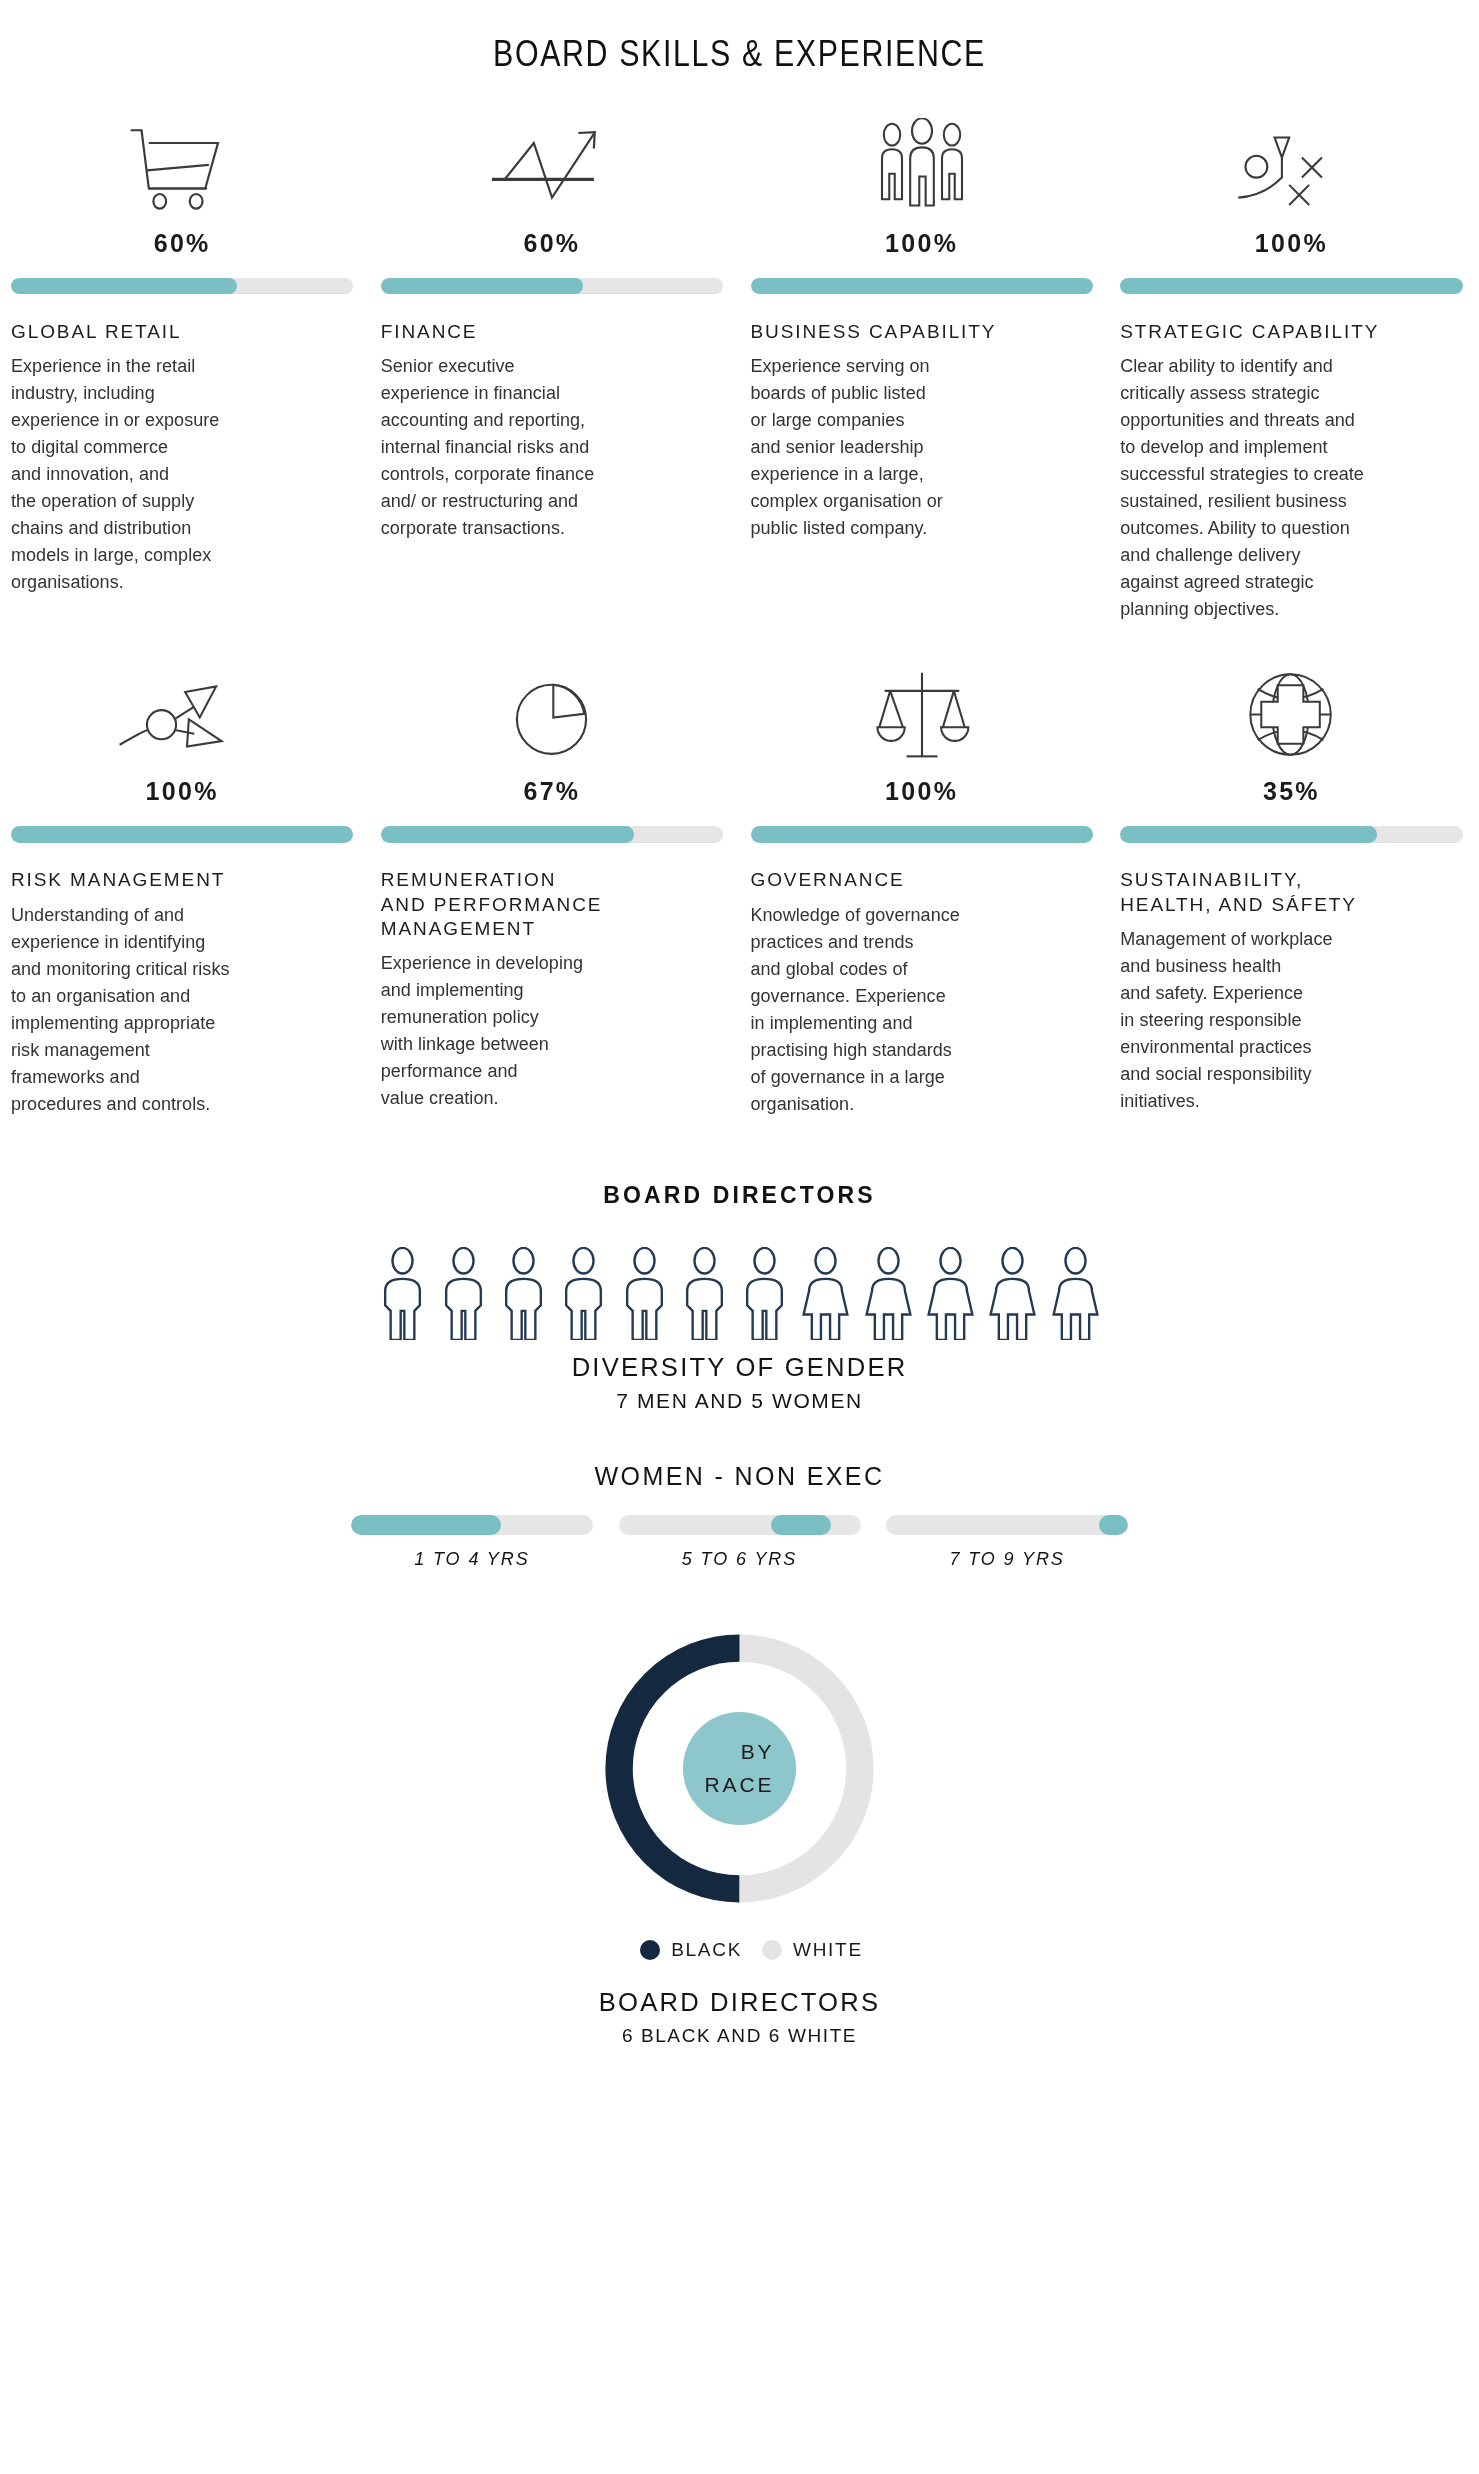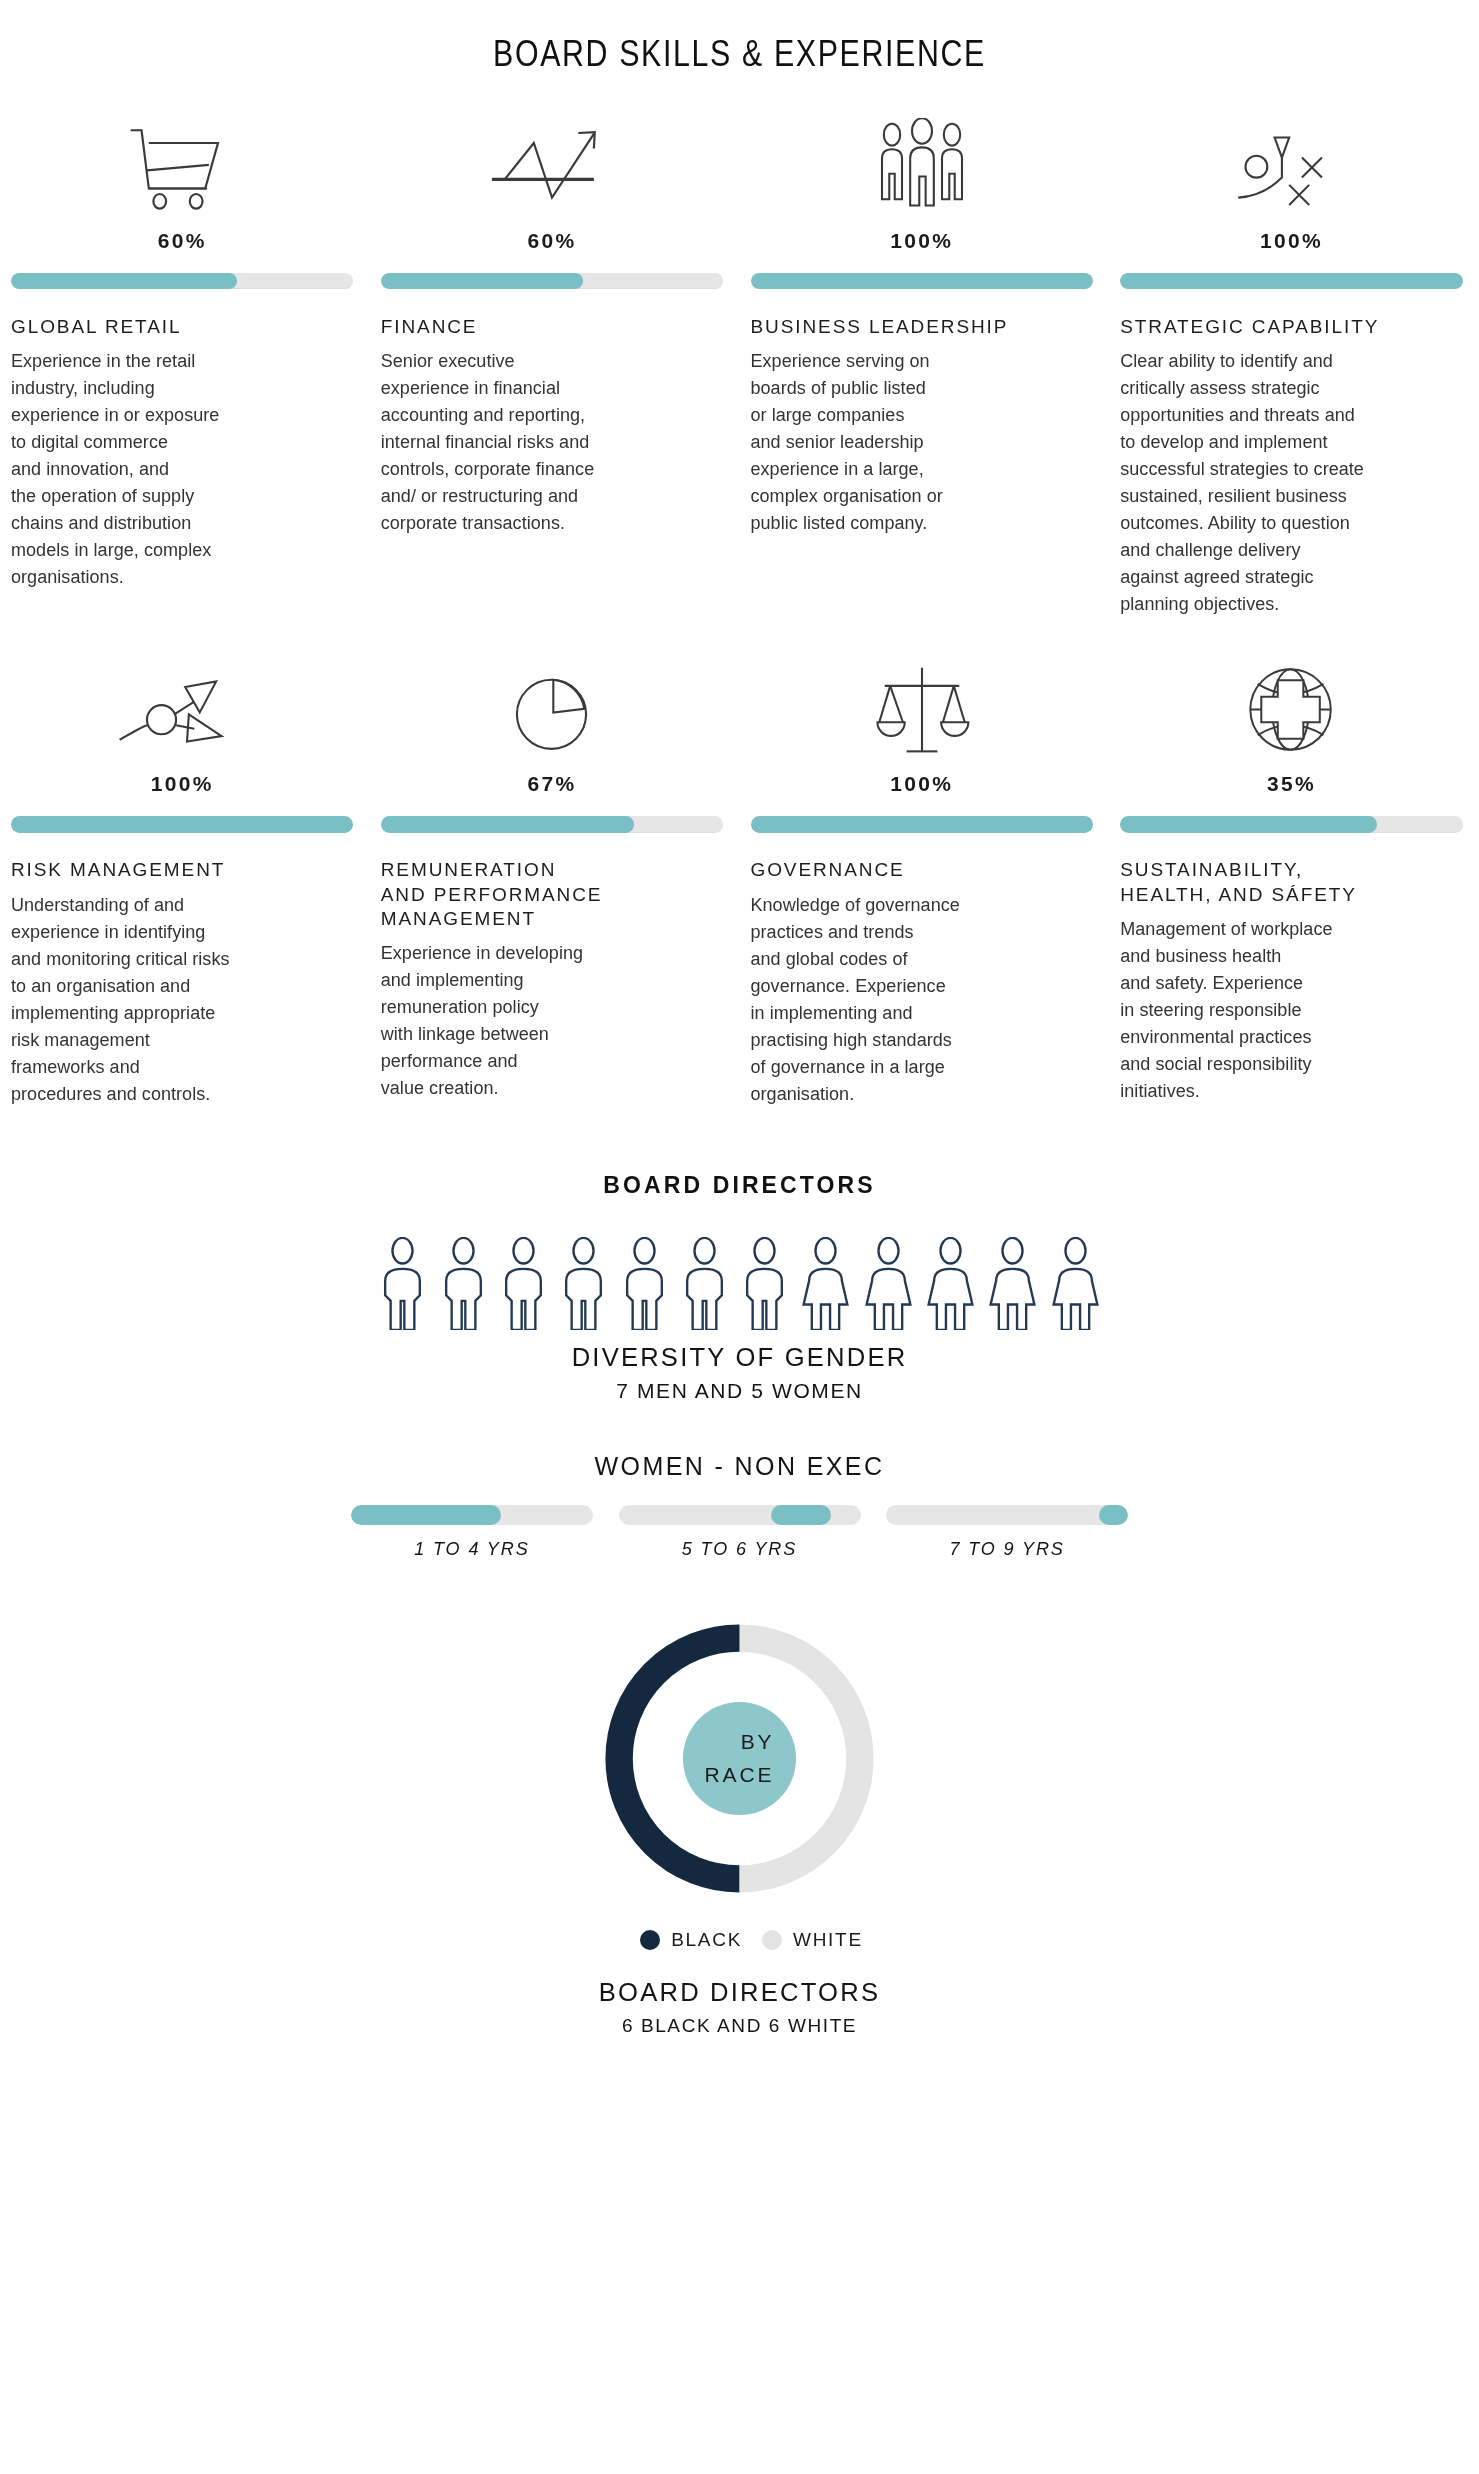--- a/index.html
+++ b/index.html
@@ -32,21 +32,21 @@
   .skill-row2 { padding-top: 38px; }
   .skill-card { padding: 0 16.4px 0 11px; position: relative; }
   .skill-icon {
     height: 102px;
     display: flex;
     align-items: flex-end;
     justify-content: center;
   }
   .skill-pct {
     text-align: center;
-    font-size: 21px;
+    font-size: 25px;
     font-weight: bold;
     letter-spacing: 2.3px;
     color: #1b1b1b;
     margin-top: 14.6px;
   }
   .bar-track {
     height: 16.4px;
     background: #e6e6e6;
     border-radius: 8.2px;
     margin-top: 20px;
@@ -251,21 +251,21 @@
         <ellipse cx="88" cy="18" rx="9" ry="12"></ellipse>
         <path d="M77 44 q0-10 11-10 q11 0 11 10 v45 h-8 v-28 h-6 v28 h-8 z"></path>
         <ellipse cx="55" cy="14" rx="11" ry="14"></ellipse>
         <path d="M42 44 q0-12 13-12 q13 0 13 12 v52 h-9 v-32 h-7 v32 h-10 z"></path>
       </svg>
     </div>
     <div class="skill-pct">100%</div>
     <div class="bar-track">
       <div class="bar-fill" style="width:100%"></div>
     </div>
-    <div class="skill-name">BUSINESS LEADERSHIP</div>
+    <div class="skill-name">BUSINESS CAPABILITY</div>
     <div class="skill-desc">Experience serving on
 boards of public listed
 or large companies
 and senior leadership
 experience in a large,
 complex organisation or
 public listed company.</div>
   </div>
 
   <div class="skill-card">

